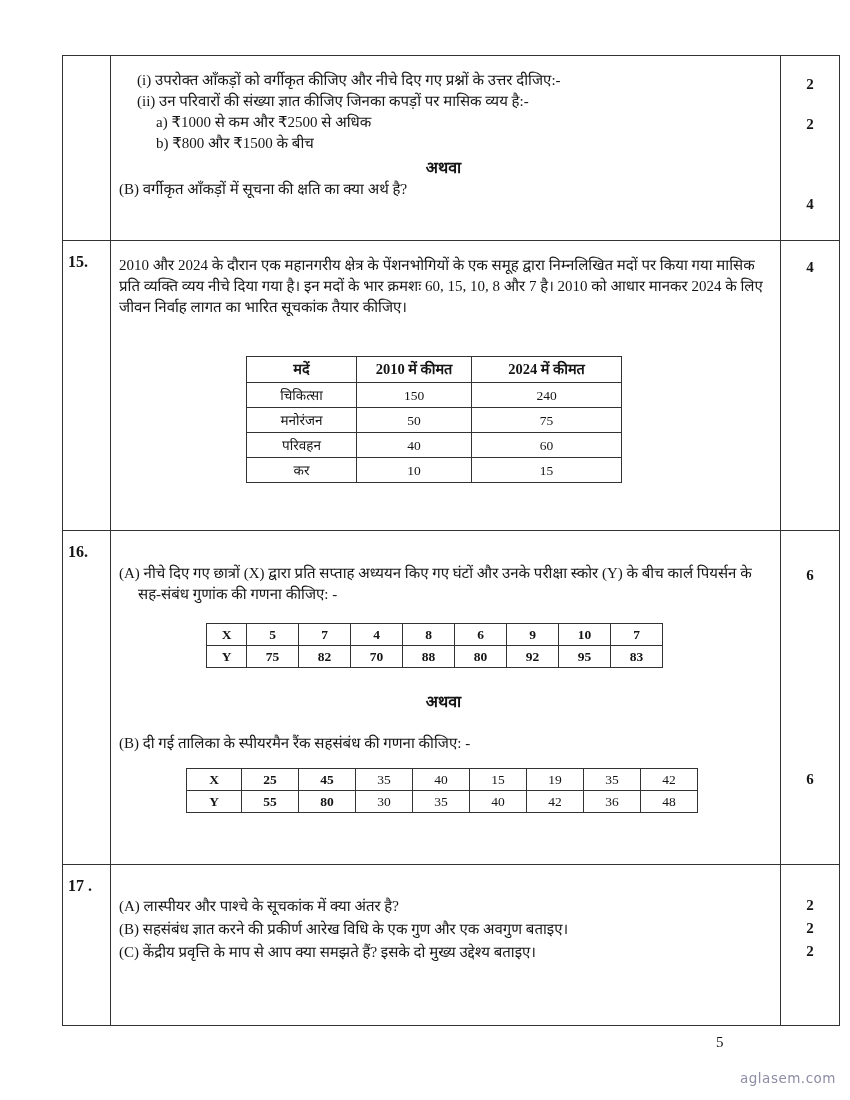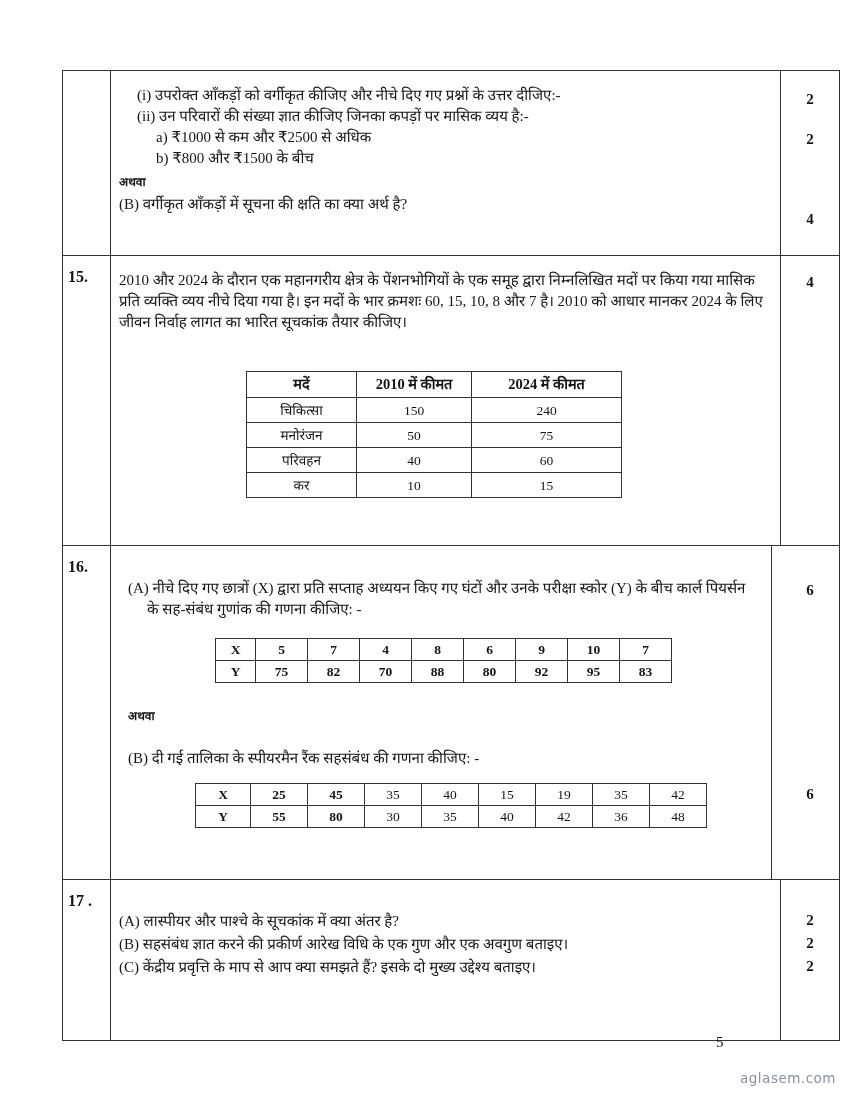--- a/index.html
+++ b/index.html
@@ -3,43 +3,43 @@
 <meta charset="utf-8">
 <style>
   html, body { margin:0; padding:0; }
   body {
     width:850px; height:1100px; background:#ffffff; color:#151515;
     font-family:"Liberation Serif","DejaVu Sans",serif;
     position:relative; overflow:hidden;
   }
   .page { position:absolute; inset:0; background:#ffffff; }
 
-  .sheet { position:absolute; left:62px; top:70px; width:776px; border:1.5px solid #333333; background:#ffffff; }
+  .sheet { position:absolute; left:62px; top:55px; width:776px; border:1.5px solid #333333; background:#ffffff; }
   .qrow { display:flex; border-bottom:1.5px solid #333333; position:relative; box-sizing:border-box; }
   .qrow:last-child { border-bottom:none; }
   .row-q14 { height:185px; }
   .row-q15 { height:290px; }
-  .row-q16 { height:334px;gap:9px; }
+  .row-q16 { height:334px; }
   .row-q17 { height:160px; }
 
   .numcol {
     width:48px; flex:0 0 48px; border-right:1.5px solid #333333; box-sizing:border-box;
     font-weight:bold; font-size:16px; padding:12px 0 0 5px;
   }
   .contentcol {
     flex:1 1 auto; border-right:1.5px solid #333333; box-sizing:border-box;
     padding:14px 12px 0 8px; font-size:15px; line-height:21px;
   }
   .markscol { width:58px; flex:0 0 58px; position:relative; font-weight:bold; font-size:15px; }
   .markscol span { position:absolute; left:0; width:100%; text-align:center; }
 
   p { margin:0; }
   .indent1 { margin-left:18px; }
   .indent2 { margin-left:37px; }
-  .or-label { font-weight:bold; font-size:12px; line-height:23px; margin-top:2px; }
+  .or-label { text-align:center; font-weight:bold; font-size:16px; line-height:23px; margin-top:2px; }
   .partb { }
 
   .content-q16 { padding-top:32px; }
   .hang { padding-left:19px; text-indent:-19px; }
   .or-q16 { margin-top:22px; }
   .q16-partb { margin-top:20px; }
 
   .content-q17 { padding-top:30px; }
   .content-q17 p { line-height:23px; }
 

